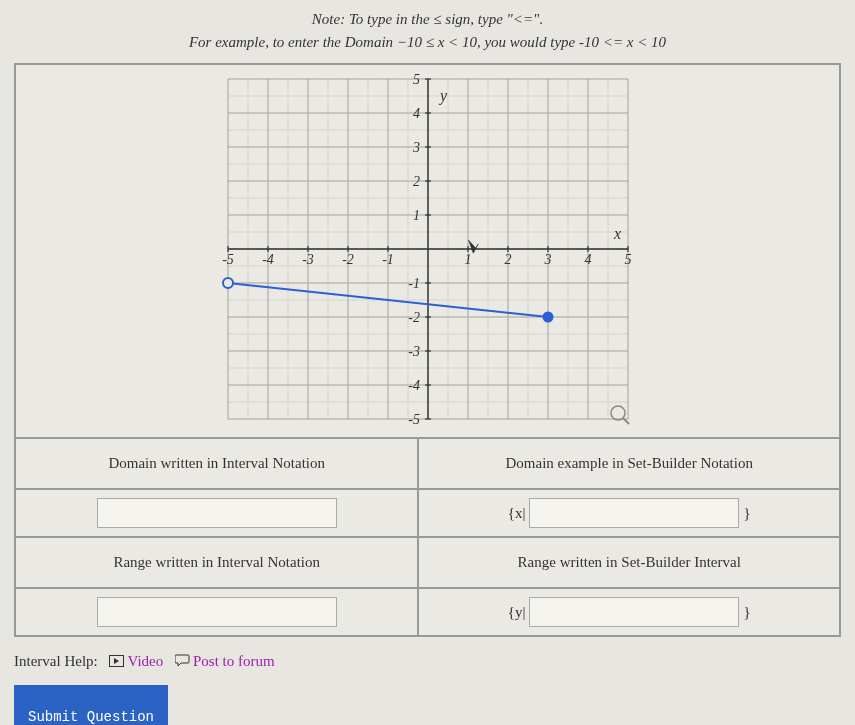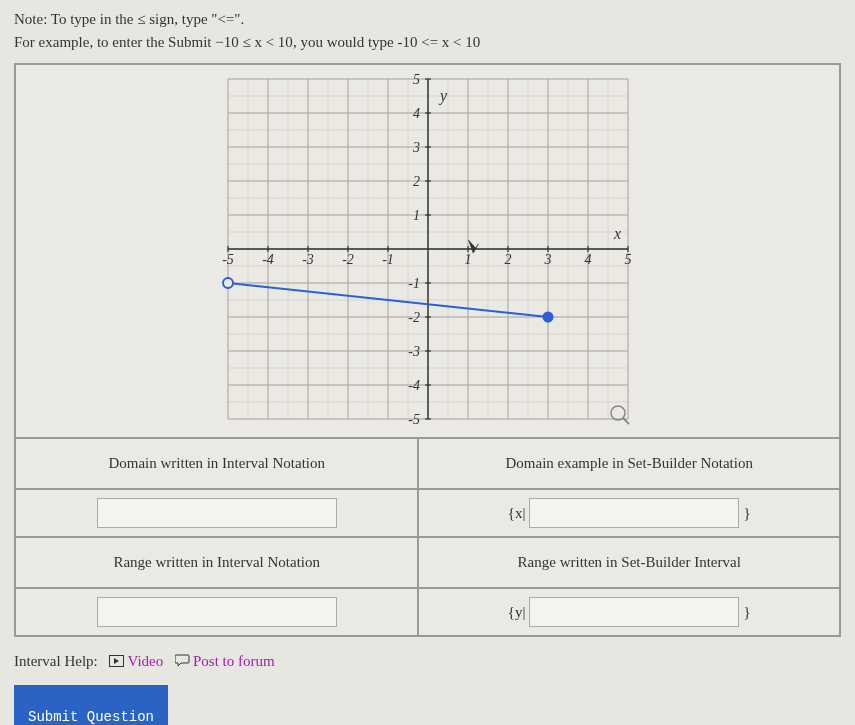--- a/index.html
+++ b/index.html
@@ -9,23 +9,25 @@
     width: 855px;
     height: 725px;
     overflow: hidden;
     color: #333;
     font-size: 15px;
   }
   .container {
     padding: 8px 14px 12px 14px;
   }
   .note {
+    text-align: center;
     margin-bottom: 10px;
     line-height: 1.5;
     font-size: 15px;
+    font-style: italic;
   }
   .outer-table {
     width: 100%;
     border-collapse: collapse;
     border: 2px solid #999;
     background: #ebe9e3;
   }
   .outer-table td {
     border: 2px solid #999;
     padding: 6px 8px;
@@ -96,21 +98,21 @@
     font-style: italic;
   }
 </style>
 </head>
 <body>
 
 <div class="container">
 
   <div class="note">
     <span>Note: To type in the </span><span>≤</span><span> sign, type "&lt;=".</span><br>
-    <span>For example, to enter the Submit </span><span style="font-family:serif">−10 ≤ x &lt; 10</span><span>, you would type -10 &lt;= x &lt; 10</span>
+    <span>For example, to enter the Domain </span><span style="font-family:serif">−10 ≤ x &lt; 10</span><span>, you would type -10 &lt;= x &lt; 10</span>
   </div>
 
   <table class="outer-table">
     <tbody>
         <tr>
       <td colspan="2" class="graph-cell">
         <div class="graph-wrap">
           <svg id="plot" width="460" height="360" viewBox="0 0 460 360">
                 <line x1="30" y1="350" x2="30" y2="10" stroke="#c9c6bf" stroke-width="0.6"></line>
                 <line x1="50" y1="350" x2="50" y2="10" stroke="#c9c6bf" stroke-width="0.6"></line>

